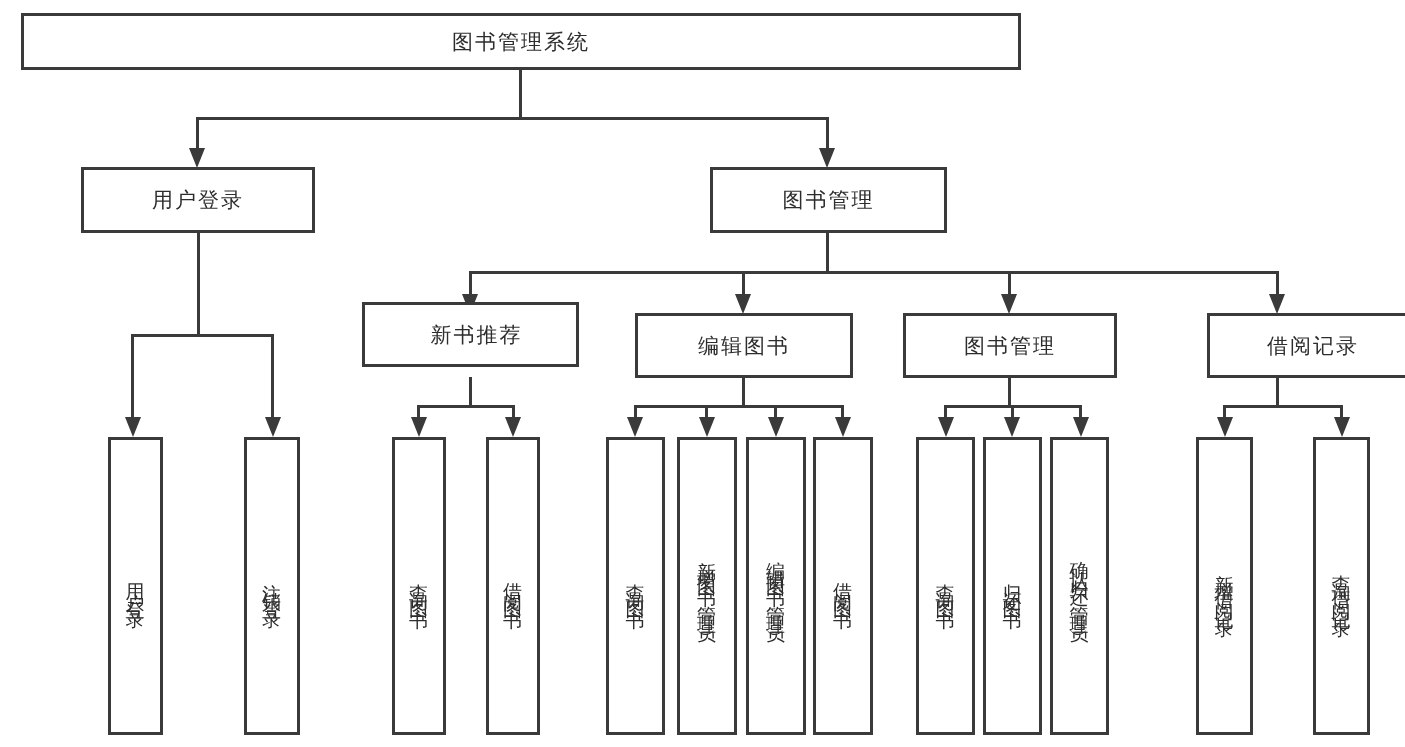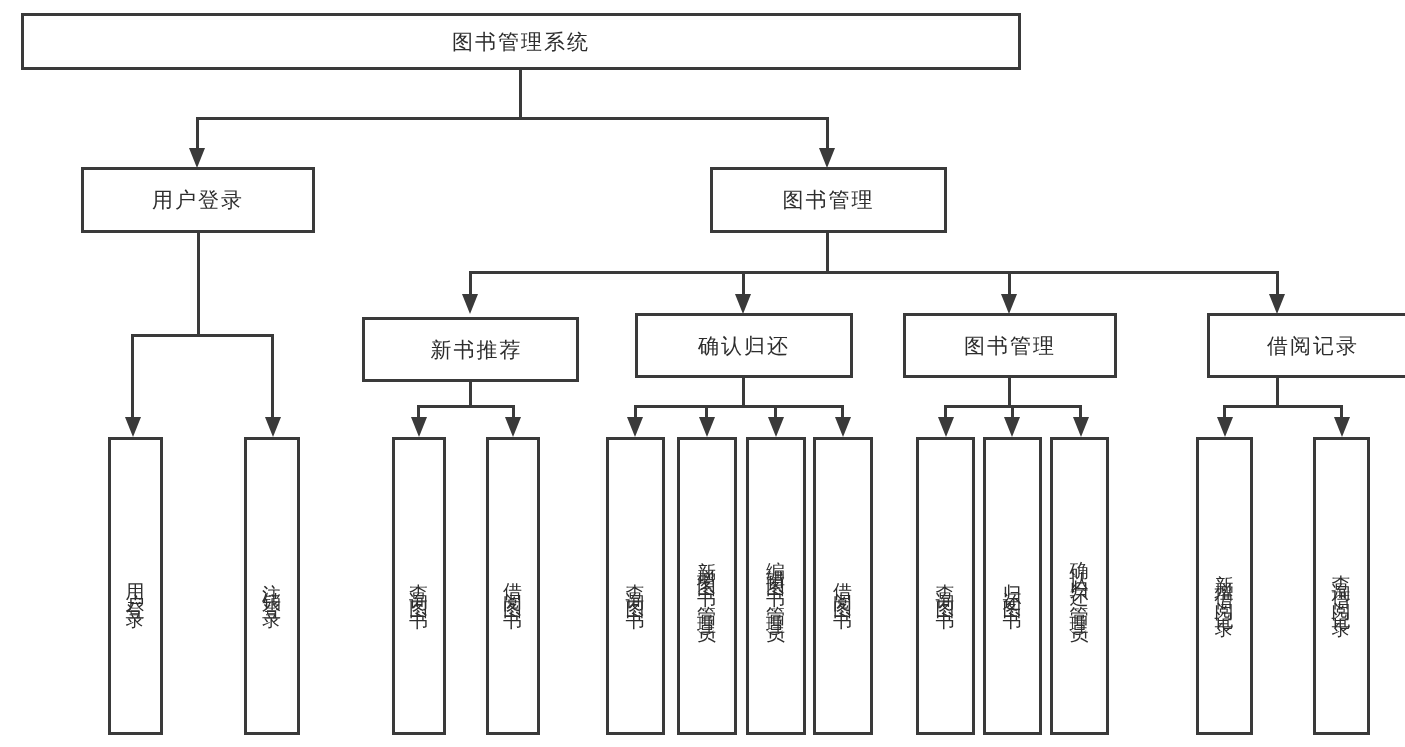--- a/index.html
+++ b/index.html
@@ -130,25 +130,25 @@
     <span class="hlabel">图书管理系统</span>
   </div>
 
   <div class="box" style="left:81px;top:167px;width:234px;height:66px;">
     <span class="hlabel">用户登录</span>
   </div>
   <div class="box" style="left:710px;top:167px;width:237px;height:66px;">
     <span class="hlabel">图书管理</span>
   </div>
 
-  <div class="box" style="left:362px;top:317px;width:217px;height:65px;padding-left:12px;">
+  <div class="box" style="left:362px;top:302px;width:217px;height:65px;padding-left:12px;">
     <span class="hlabel">新书推荐</span>
   </div>
   <div class="box" style="left:635px;top:313px;width:218px;height:65px;">
-    <span class="hlabel">确认归还</span>
+    <span class="hlabel">编辑图书</span>
   </div>
   <div class="box" style="left:903px;top:313px;width:214px;height:65px;">
     <span class="hlabel">图书管理</span>
   </div>
   <div class="box" style="left:1171px;top:313px;width:212px;height:65px;margin-left:36px;">
     <span class="hlabel">借阅记录</span>
   </div>
 
   <div class="box leaf" style="left:108px;top:437px;width:55px;height:298px;">
     <span class="vlabel">用户登录</span>

